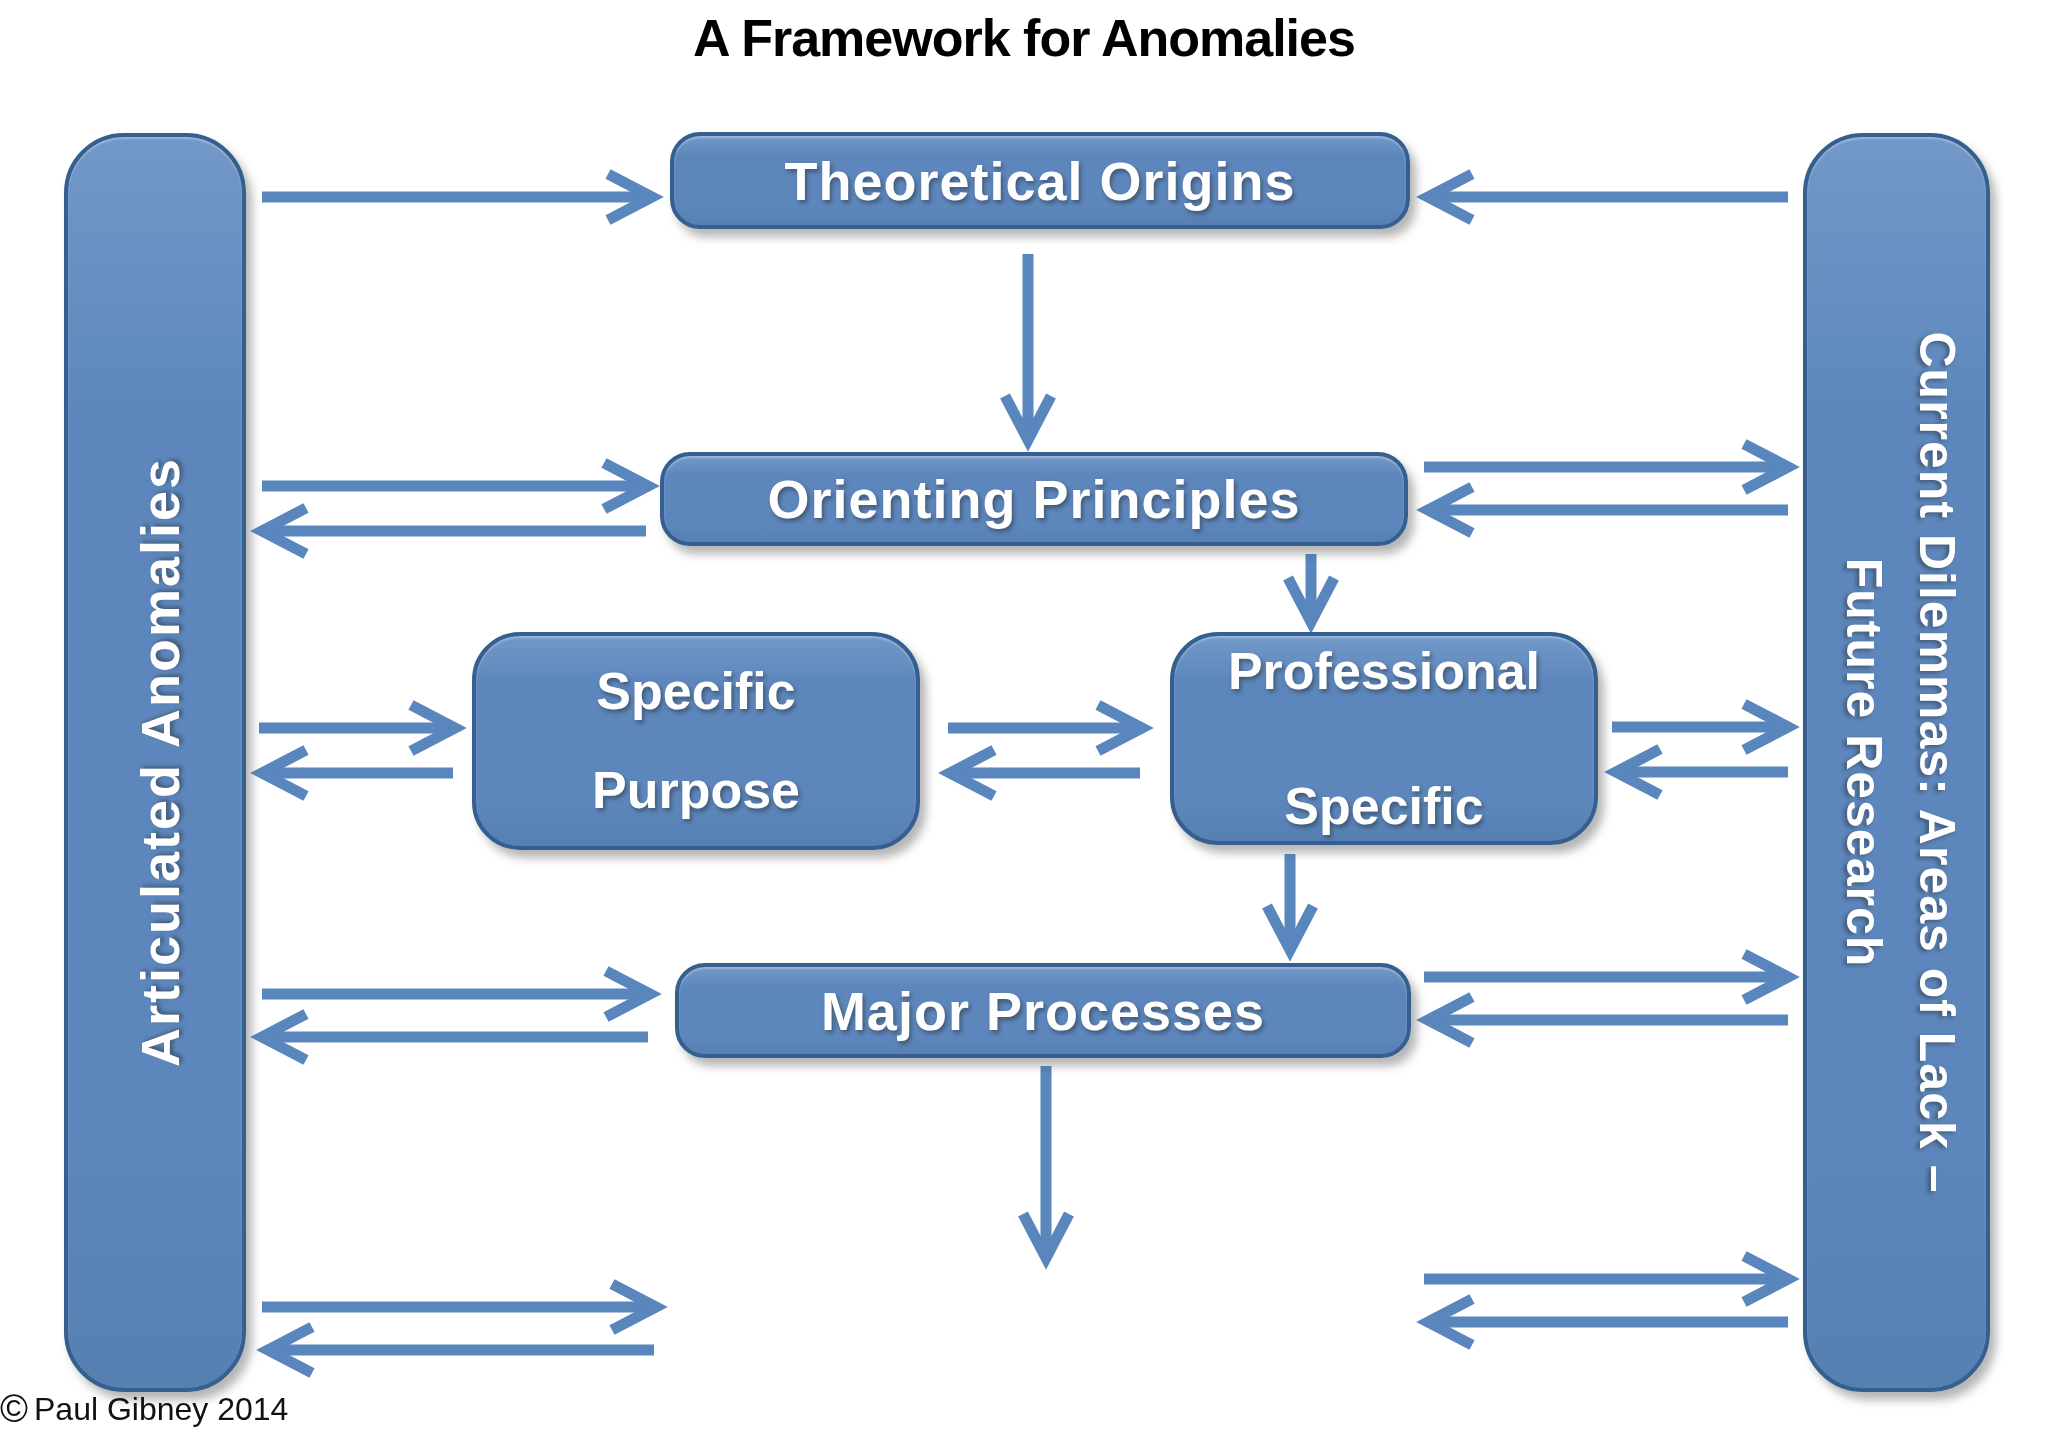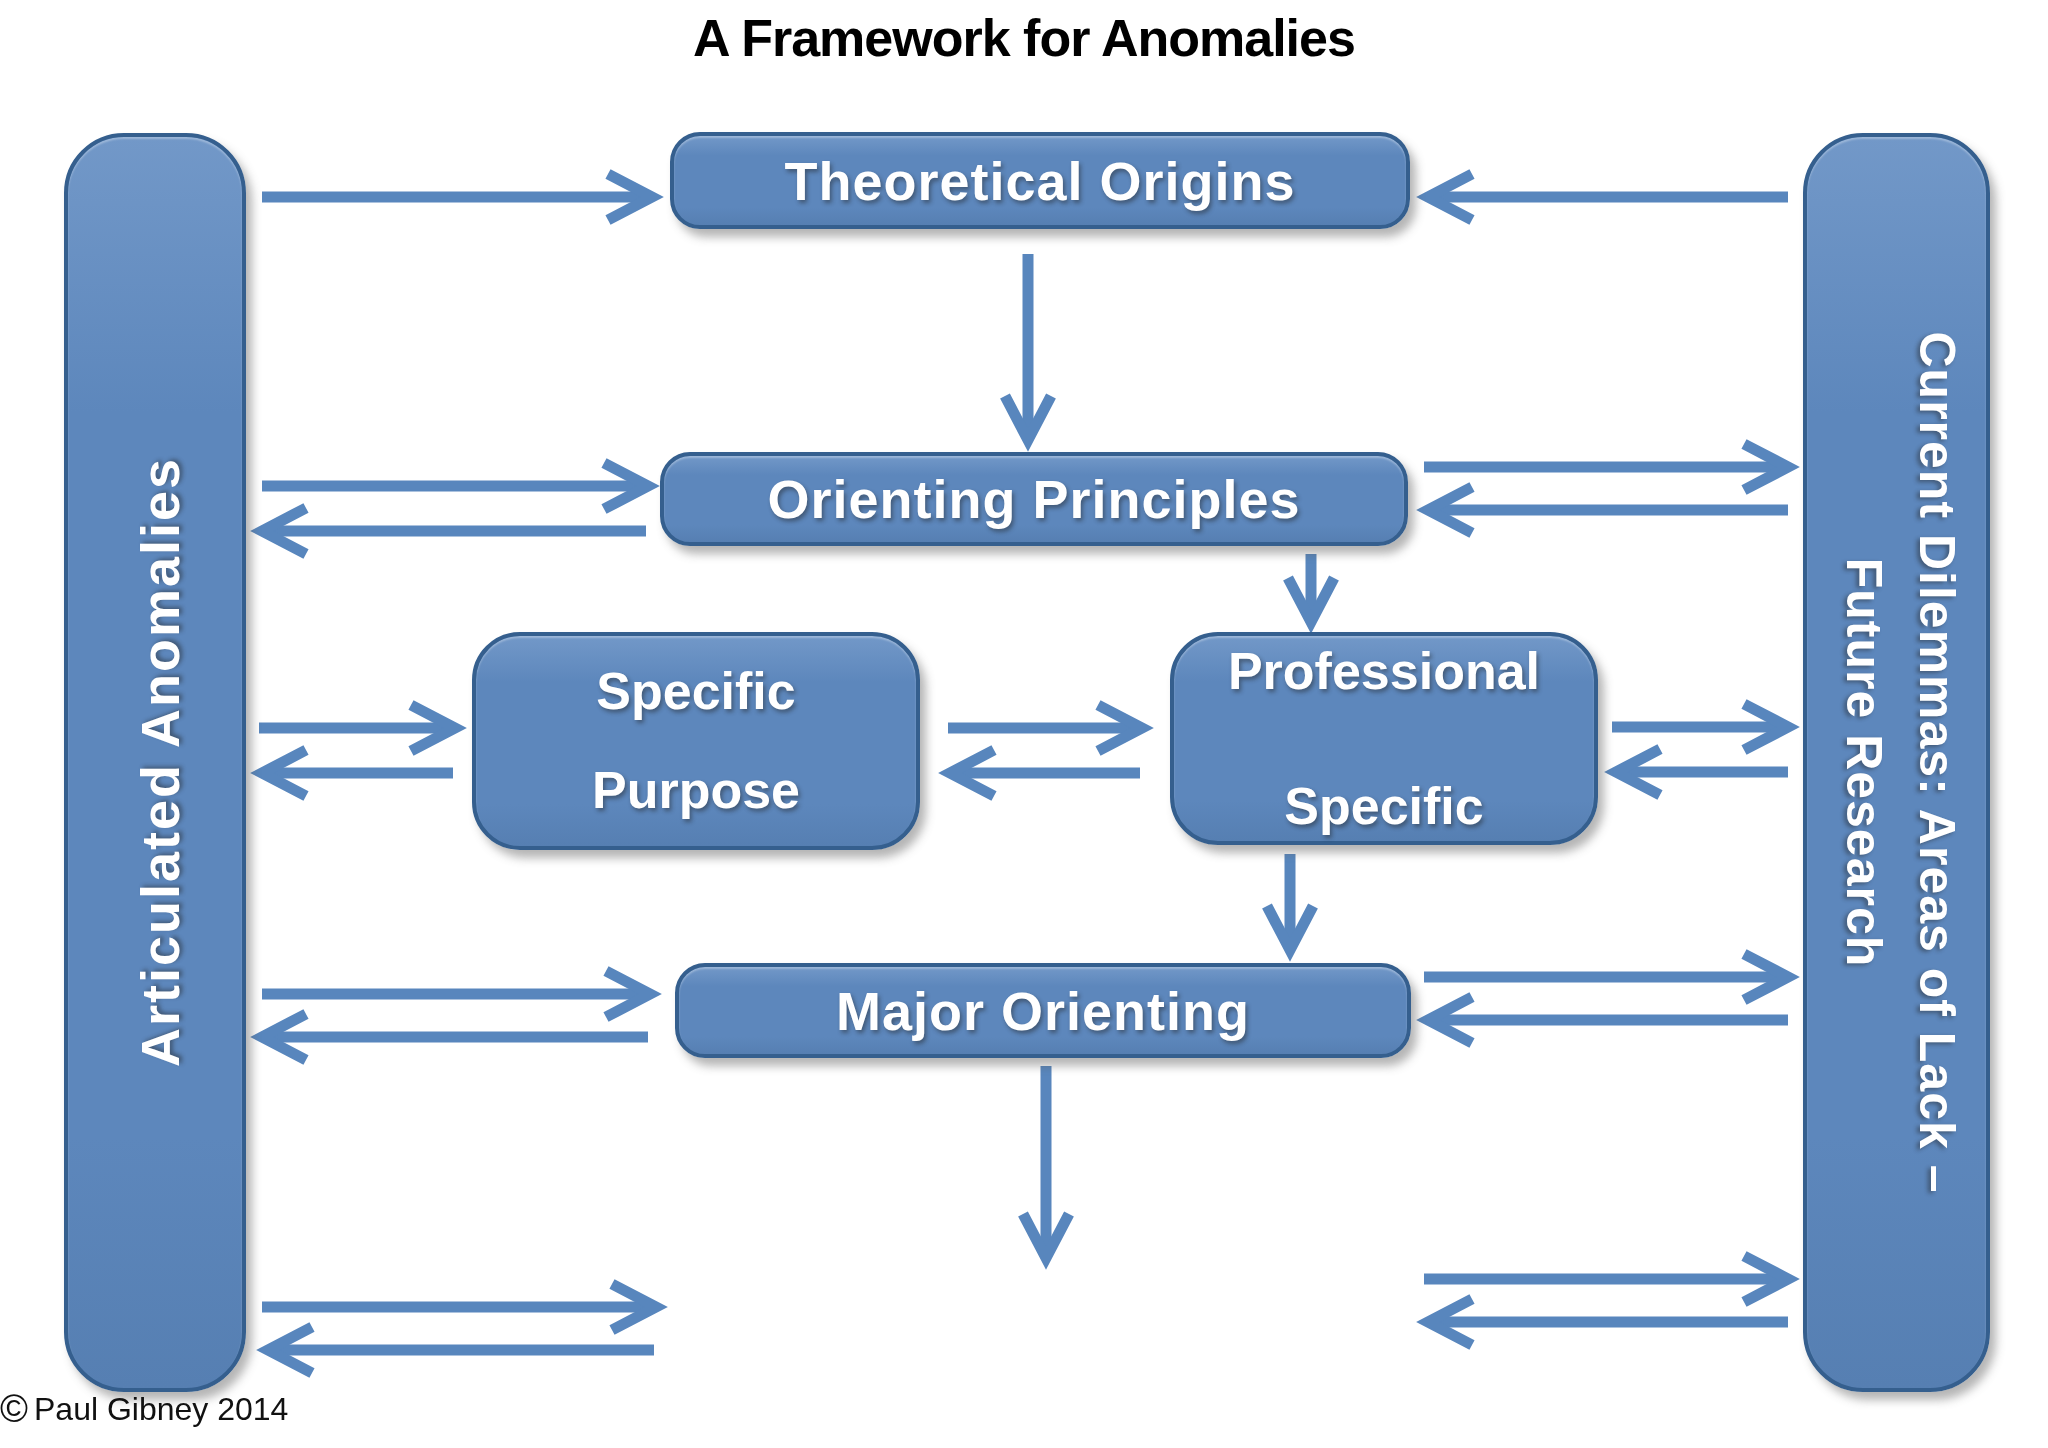--- a/index.html
+++ b/index.html
@@ -140,21 +140,21 @@
     <span class="lbl">Specific</span>
     <span class="lbl">Purpose</span>
   </div>
 
   <div class="node twoline" id="node-professional-concerns">
     <span class="lbl">Professional</span>
     <span class="lbl">Specific</span>
   </div>
 
   <div class="node oneline" id="node-major-processes">
-    <span class="lbl">Major Orienting</span>
+    <span class="lbl">Major Processes</span>
   </div>
 
 
   <div class="copyright">
     <span class="c-sym">©</span><span>Paul Gibney 2014</span>
   </div>
 
 </div>
 
 </body></html>

